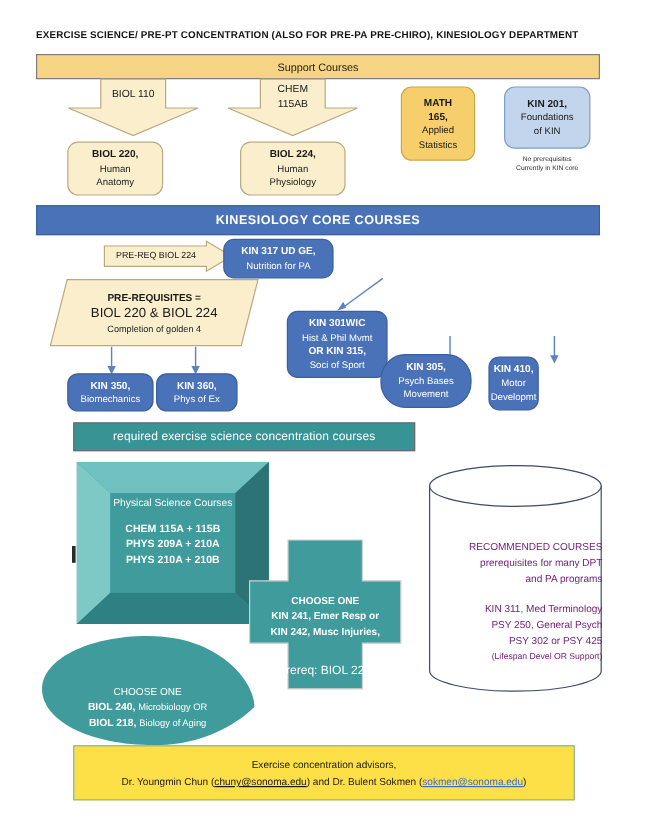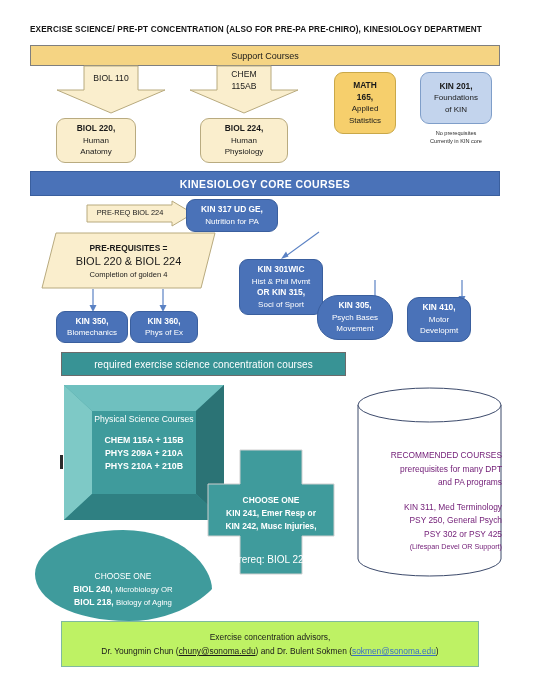--- a/index.html
+++ b/index.html
@@ -102,21 +102,21 @@
   .cyl-txt{
     position:absolute;left:8px;right:0;top:62px;text-align:right;color:#701a75;
   }
   .cyl-txt .y1{font-size:8.4px;line-height:13.5px;}
   .cyl-txt .y2{font-size:8.4px;line-height:13.5px;margin-top:11px;}
   .cyl-txt .y3{font-size:7.2px;line-height:12px;}
 
   
   .footer{
     left:61px;top:621px;width:418px;height:46px;
-    background:#bef264;border:1px solid #7fb9a0;
+    background:#fde047;border:1px solid #7fb9a0;
     display:flex;flex-direction:column;align-items:center;justify-content:center;
     text-align:center;font-size:8.4px;line-height:14px;color:#1a1a1a;
   }
   .footer a{color:#1a1a1a;text-decoration:underline;}
   .footer a.blue{color:#3b6fc4;}
 
   svg{display:block;overflow:visible;}
 </style>
 </head>
 <body>
@@ -226,21 +226,21 @@
     <div class="l1">OR KIN 315,</div>
     <div class="l2">Soci of Sport</div>
   </div>
 
   <div class="abs node node-blue" style="left:317px;top:295px;width:76px;height:45px;border-radius:21px;">
     <div class="l1">KIN 305,</div>
     <div class="l2">Psych Bases</div>
     <div class="l2">Movement</div>
   </div>
 
-  <div class="abs node node-blue" style="left:407px;top:297px;width:64px;height:45px;border-radius:12px;">
+  <div class="abs node node-blue" style="left:407px;top:297px;width:42px;height:45px;">
     <div class="l1">KIN 410,</div>
     <div class="l2">Motor</div>
     <div class="l2">Developmt</div>
   </div>
 
   <div class="abs node node-blue" style="left:56px;top:311px;width:72px;height:32px;">
     <div class="l1">KIN 350,</div>
     <div class="l2">Biomechanics</div>
   </div>
 

